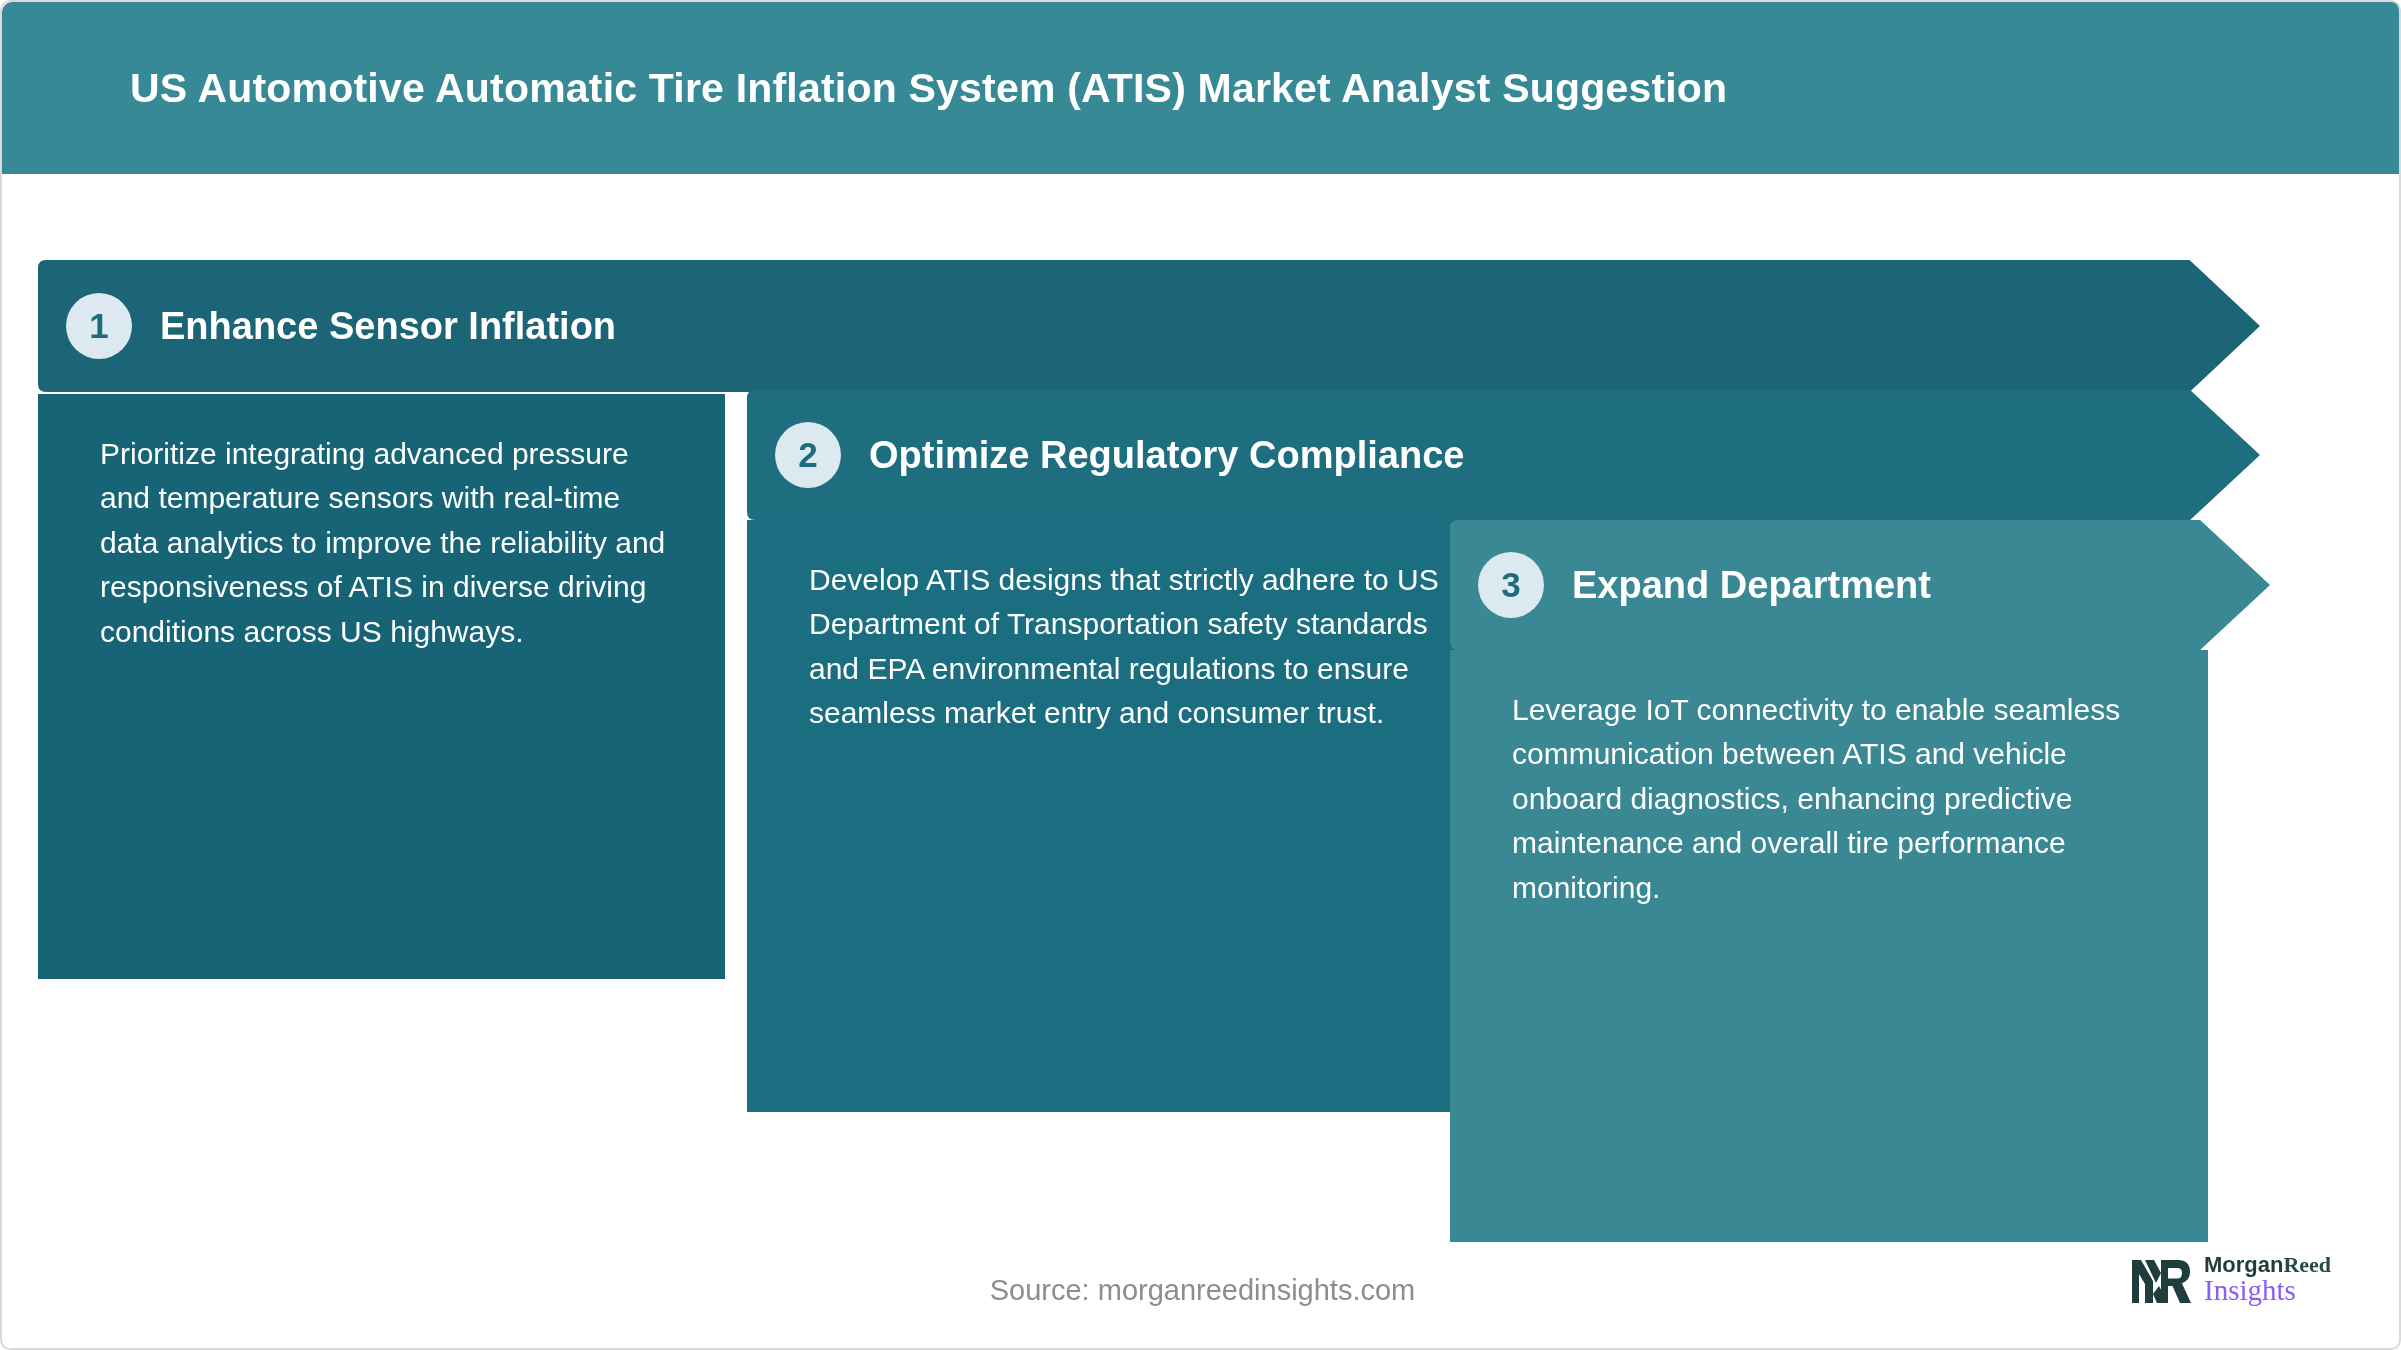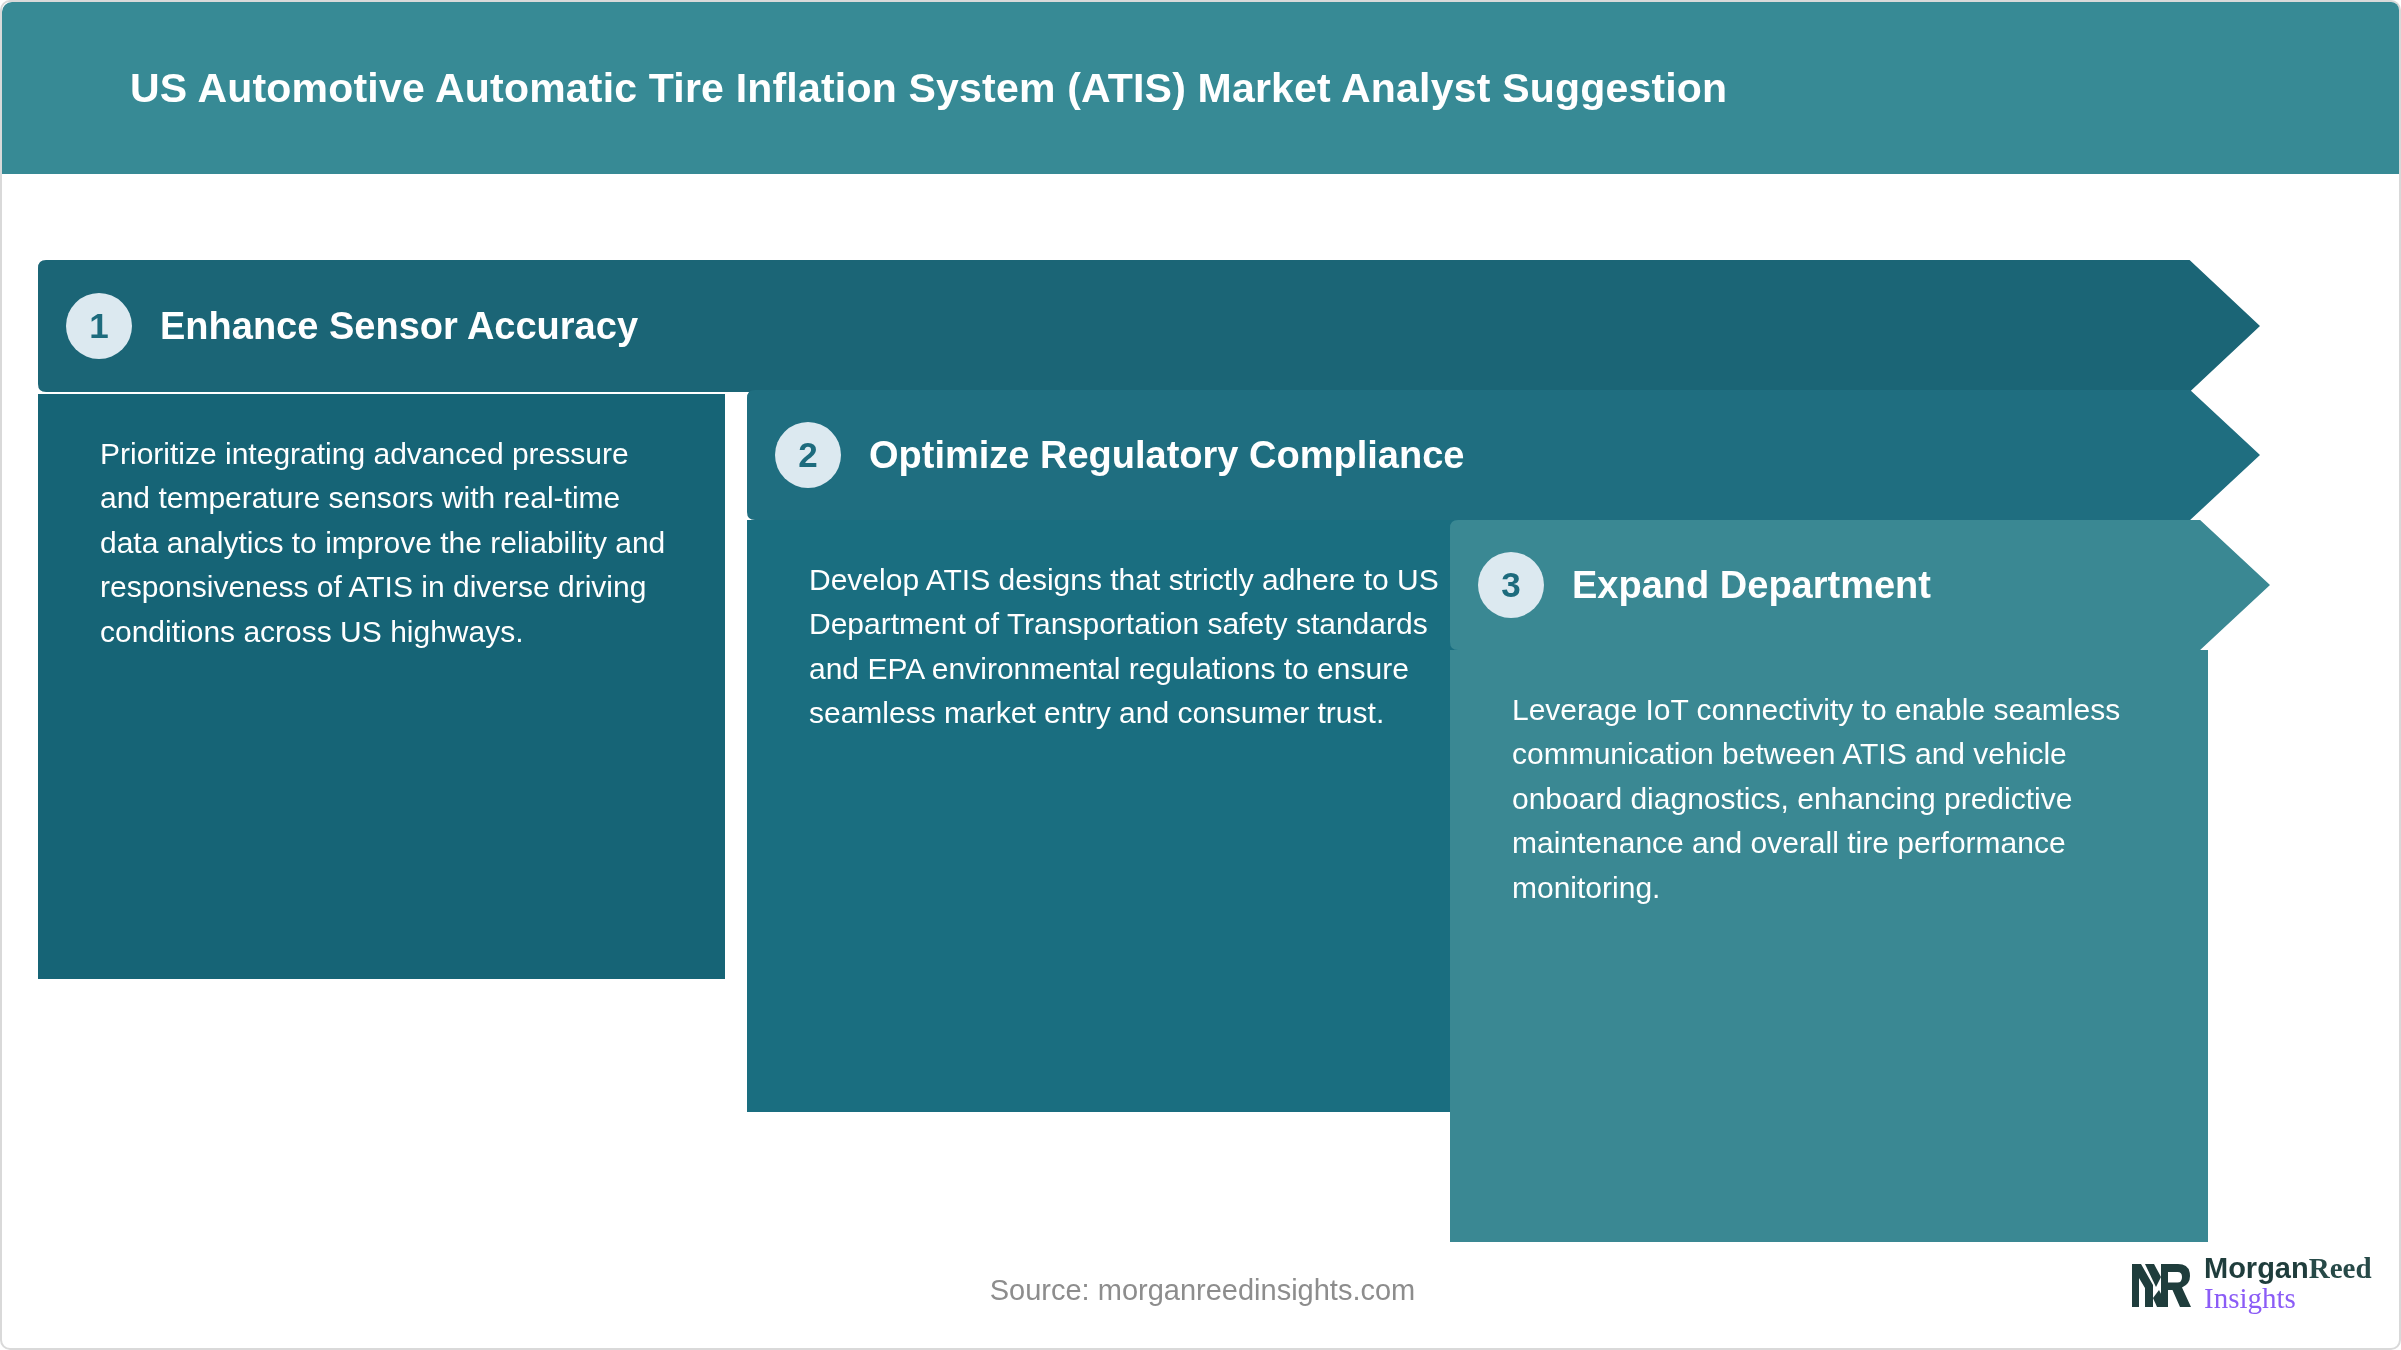--- a/index.html
+++ b/index.html
@@ -117,40 +117,40 @@
   }
   .logo-mark {
     width: 62px;
     height: 50px;
     flex: 0 0 auto;
   }
   .logo-text {
     margin-left: 12px;
     line-height: 1.02;
   }
-  .logo-line1 { font-size: 29px; font-weight: bold; color: #1f3d3c; text-align: center; }
+  .logo-line1 { font-size: 22px; font-weight: bold; color: #1f3d3c; text-align: center; }
   .logo-line1 .reed { font-family: "Liberation Serif", serif; font-weight: bold; color: #274a48; }
   .logo-line2 { font-size: 29px; font-family: "Liberation Serif", serif; color: #8b5cf6; }
 </style>
 </head>
 <body>
 
 <div class="canvas">
 
   <div class="header">
     <div class="header-title">US Automotive Automatic Tire Inflation System (ATIS) Market Analyst Suggestion</div>
   </div>
 
   <div class="arrow-band" style="left:36px; top:258px; width:2222px; height:132px;">
     <svg width="2222" height="132" viewBox="0 0 2222 132">
       <path d="M0 8 Q0 0 8 0 L2079 0 L2079 -68 L2222 66 L2079 200 L2079 132 L8 132 Q0 132 0 124 Z" fill="#1b6576"></path>
     </svg>
     <div class="band-inner" style="padding-left:28px;">
       <div class="badge">1</div>
-      <div class="band-label">Enhance Sensor Accuracy</div>
+      <div class="band-label">Enhance Sensor Inflation</div>
     </div>
   </div>
 
   <div class="body-box" style="left:36px; top:392px; width:687px; height:585px; background:#166476;">
     <div class="body-text">Prioritize integrating advanced pressure and temperature sensors with real-time data analytics to improve the reliability and responsiveness of ATIS in diverse driving conditions across US highways.</div>
   </div>
 
   <div class="arrow-band" style="left:745px; top:388px; width:1513px; height:130px;">
     <svg width="1513" height="130" viewBox="0 0 1513 130">
       <path d="M0 8 Q0 0 8 0 L1370 0 L1370 -68 L1513 65 L1370 198 L1370 130 L8 130 Q0 130 0 122 Z" fill="#1f6e80"></path>

